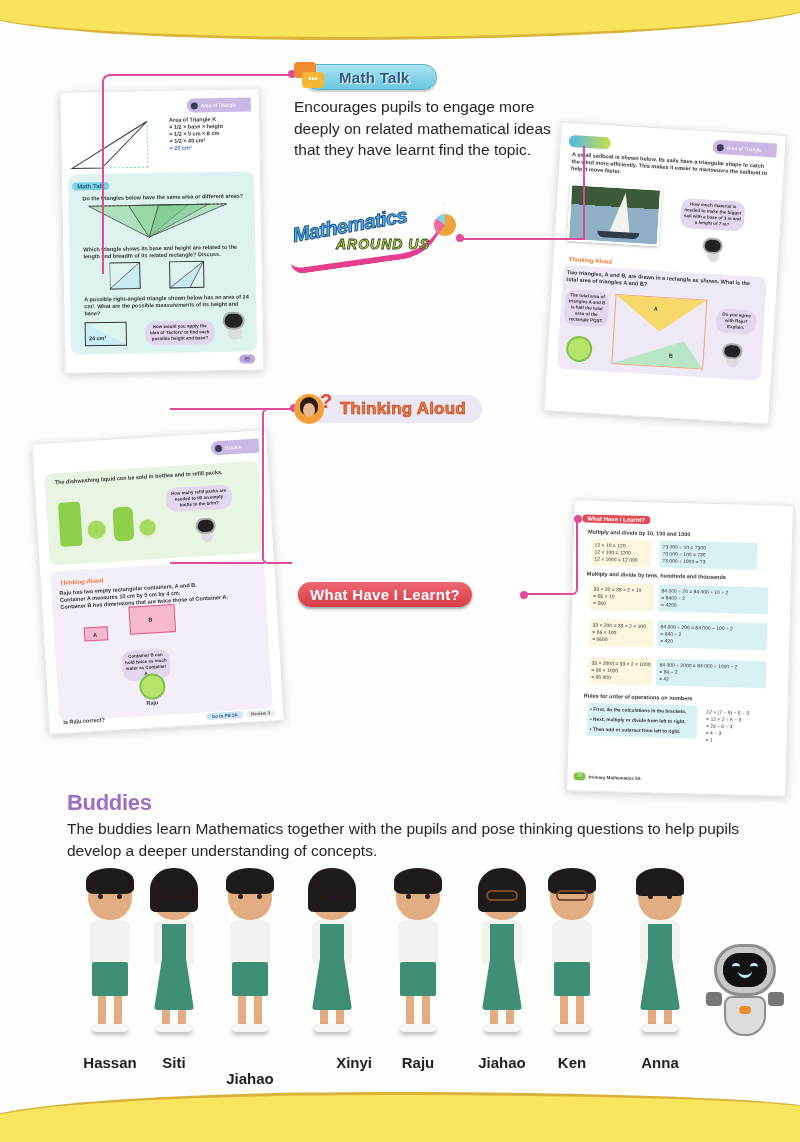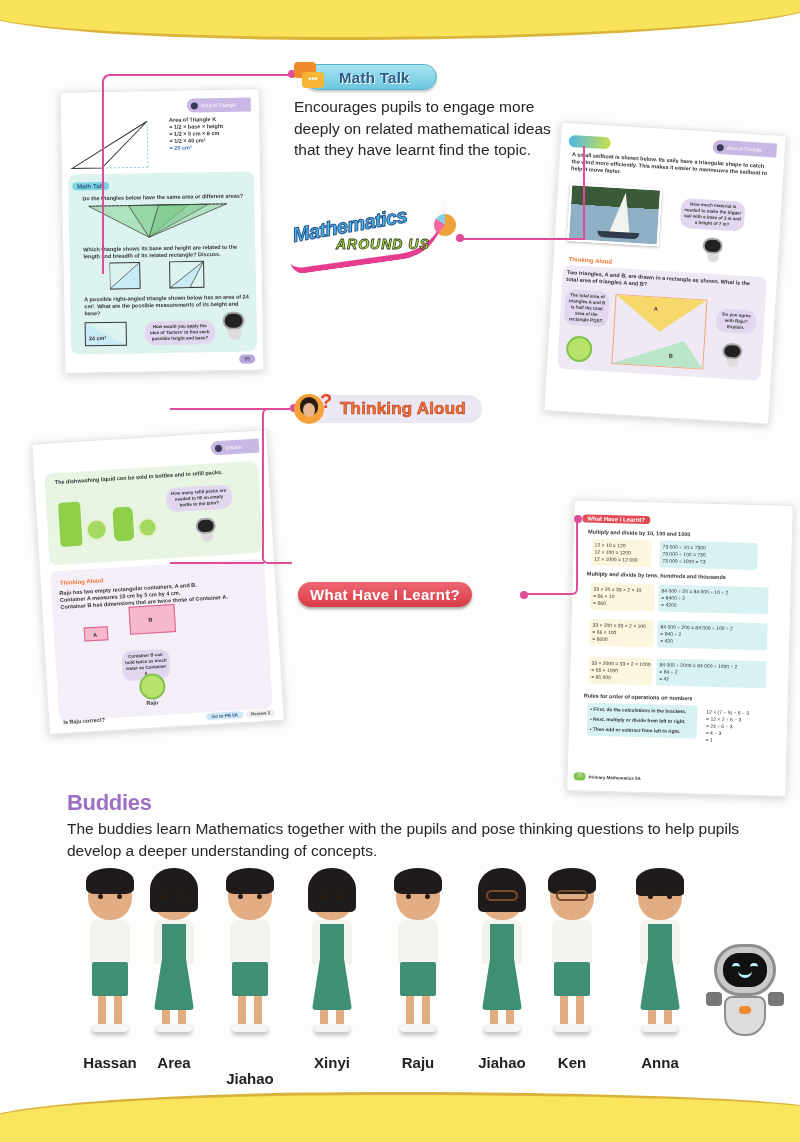--- a/index.html
+++ b/index.html
@@ -356,38 +356,38 @@
       <div class="pinafore"></div>
       <div class="legs"></div>
       <div class="shoes"></div>
       <div class="head"></div>
       <div class="hair"></div>
       <div class="eyes">
         <i></i>
         <i></i>
       </div>
     </div>
-  <div class="name" style="margin-top:16px;">Area</div>
+  <div class="name" style="margin-top:16px;">Siti</div>
 </div>
 <div class="buddy" style="left:210px;">
   <div class="fig">
       <div class="shirt"></div>
       <div class="shorts"></div>
       <div class="legs"></div>
       <div class="shoes"></div>
       <div class="head"></div>
       <div class="hair"></div>
       <div class="eyes">
         <i></i>
         <i></i>
       </div>
     </div>
   <div class="name" style="margin-top:32px;">Jiahao</div>
 </div>
-<div class="buddy girl" style="left:292px;">
+<div class="buddy girl" style="left:292px;text-align:right;">
   <div class="fig">
       <div class="shirt"></div>
       <div class="pinafore"></div>
       <div class="legs"></div>
       <div class="shoes"></div>
       <div class="head"></div>
       <div class="hair"></div>
       <div class="eyes">
         <i></i>
         <i></i>

